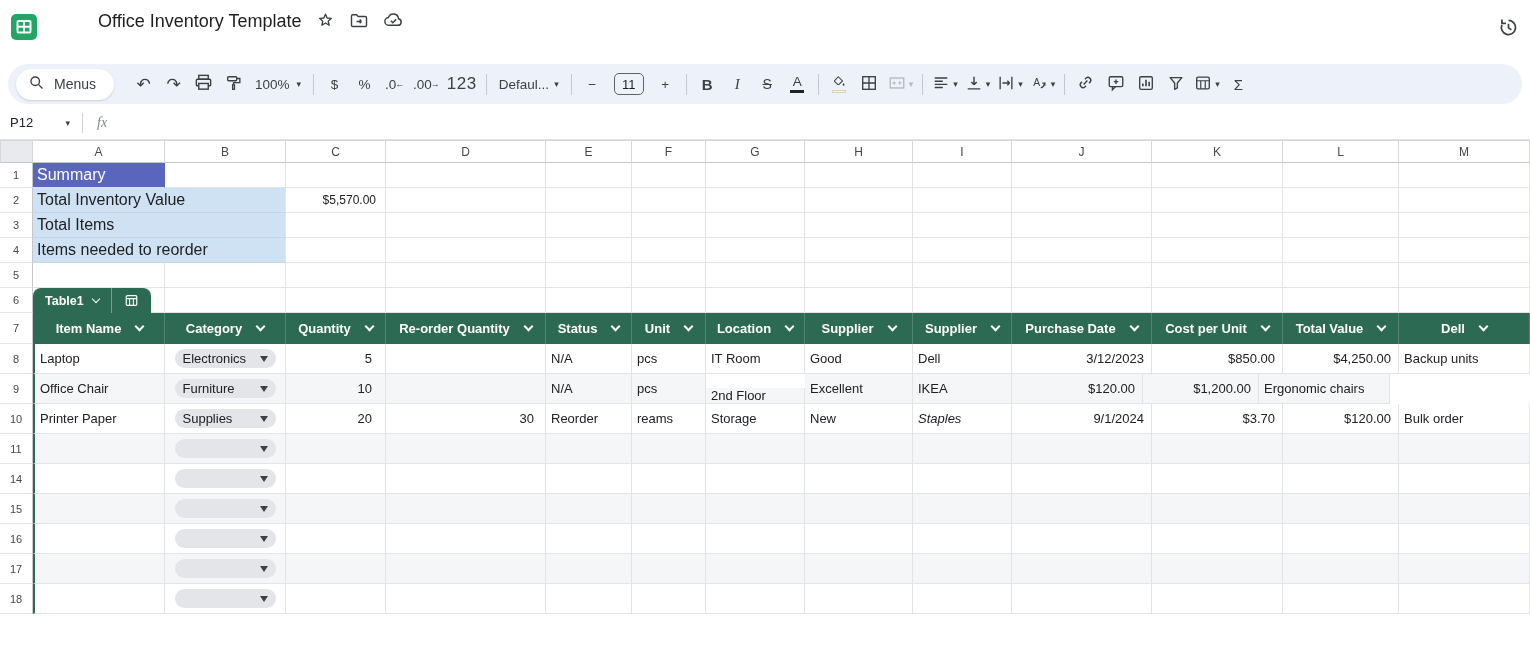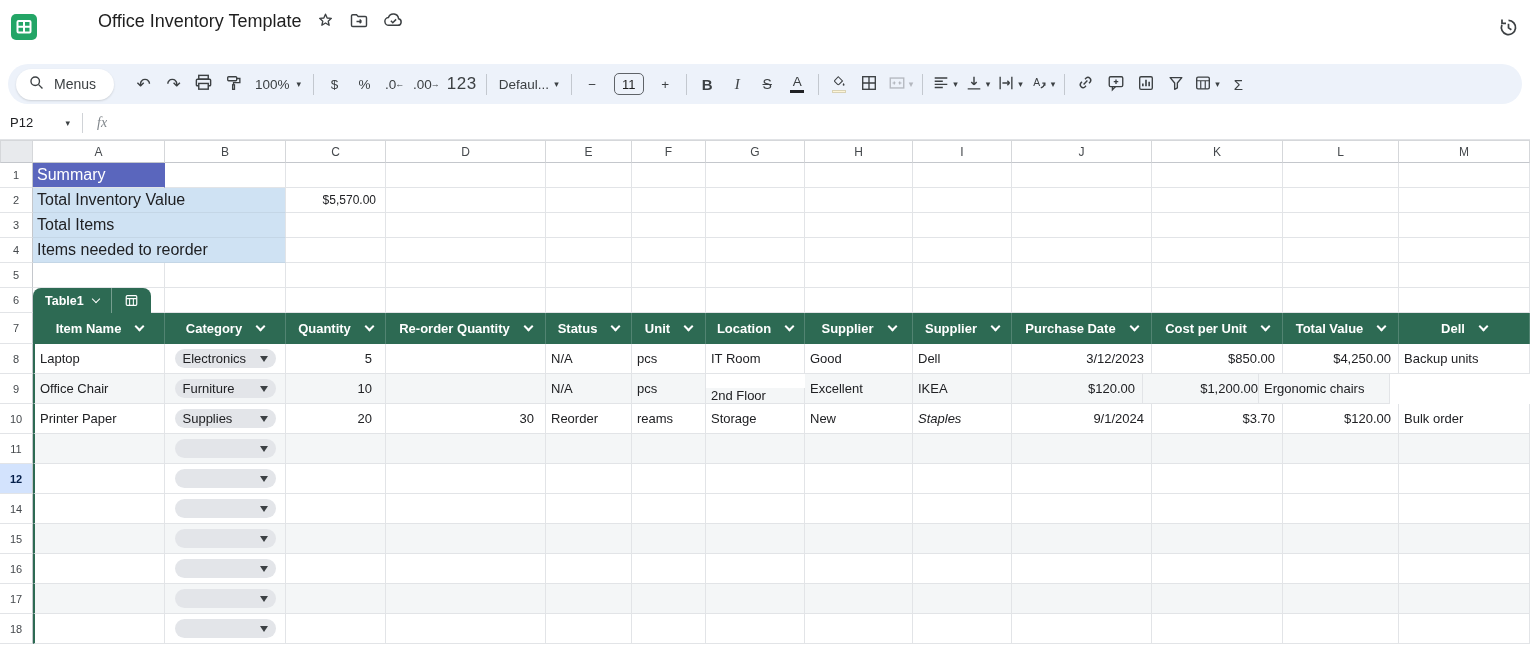--- a/index.html
+++ b/index.html
@@ -514,21 +514,21 @@
         </div>
       </div>
       <div class="cell band right" style="width: 100px; padding-right: 13px;">10</div>
       <div class="cell band right" style="width: 160px; padding-right: 11px;"></div>
       <div class="cell band" style="width: 86px;">N/A</div>
       <div class="cell band" style="width: 74px;">pcs</div>
       <div class="cell band" style="width: 99px; margin-top: 14px;">2nd Floor</div>
       <div class="cell band" style="width: 108px;">Excellent</div>
       <div class="cell band" style="width: 99px;">IKEA</div>
       <div class="cell band right" style="width: 131px; padding-right: 7px;">$120.00</div>
-      <div class="cell band right" style="width: 116px;  text-align: center;">$1,200.00</div>
+      <div class="cell band right" style="width: 116px; padding-right: 7px; text-align: center;">$1,200.00</div>
       <div class="cell band" style="width: 131px;">Ergonomic chairs</div>
     </div>
     <div class="grid-row" style="height: 30px;">
       <div class="rownum">10</div>
       <div class="cell tbl-left" style="width: 132px;">Printer Paper</div>
       <div class="cell chip-cell" style="width: 121px;">
         <div class="chip">
           <span class="chip-label">Supplies</span>
           <div class="chip-arrow"></div>
         </div>
@@ -558,41 +558,20 @@
       <div class="cell band right" style="width: 160px; padding-right: 11px;"></div>
       <div class="cell band" style="width: 86px;"></div>
       <div class="cell band" style="width: 74px;"></div>
       <div class="cell band" style="width: 99px;"></div>
       <div class="cell band" style="width: 108px;"></div>
       <div class="cell band" style="width: 99px;"></div>
       <div class="cell band right" style="width: 140px; padding-right: 7px;"></div>
       <div class="cell band right" style="width: 131px; padding-right: 7px;"></div>
       <div class="cell band right" style="width: 116px; padding-right: 7px;"></div>
       <div class="cell band" style="width: 131px;"></div>
-    </div>
-    <div class="grid-row" style="height: 30px;">
-      <div class="rownum sel">12</div>
-      <div class="cell tbl-left" style="width: 132px;"></div>
-      <div class="cell chip-cell" style="width: 121px;">
-        <div class="chip">
-          <span class="chip-label"></span>
-          <div class="chip-arrow"></div>
-        </div>
-      </div>
-      <div class="cell right" style="width: 100px; padding-right: 13px;"></div>
-      <div class="cell right" style="width: 160px; padding-right: 11px;"></div>
-      <div class="cell" style="width: 86px;"></div>
-      <div class="cell" style="width: 74px;"></div>
-      <div class="cell" style="width: 99px;"></div>
-      <div class="cell" style="width: 108px;"></div>
-      <div class="cell" style="width: 99px;"></div>
-      <div class="cell right" style="width: 140px; padding-right: 7px;"></div>
-      <div class="cell right" style="width: 131px; padding-right: 7px;"></div>
-      <div class="cell right" style="width: 116px; padding-right: 7px;"></div>
-      <div class="cell" style="width: 131px;"></div>
     </div>
     <div class="grid-row" style="height: 30px;">
       <div class="rownum">14</div>
       <div class="cell tbl-left" style="width: 132px;"></div>
       <div class="cell chip-cell" style="width: 121px;">
         <div class="chip">
           <span class="chip-label"></span>
           <div class="chip-arrow"></div>
         </div>
       </div>

